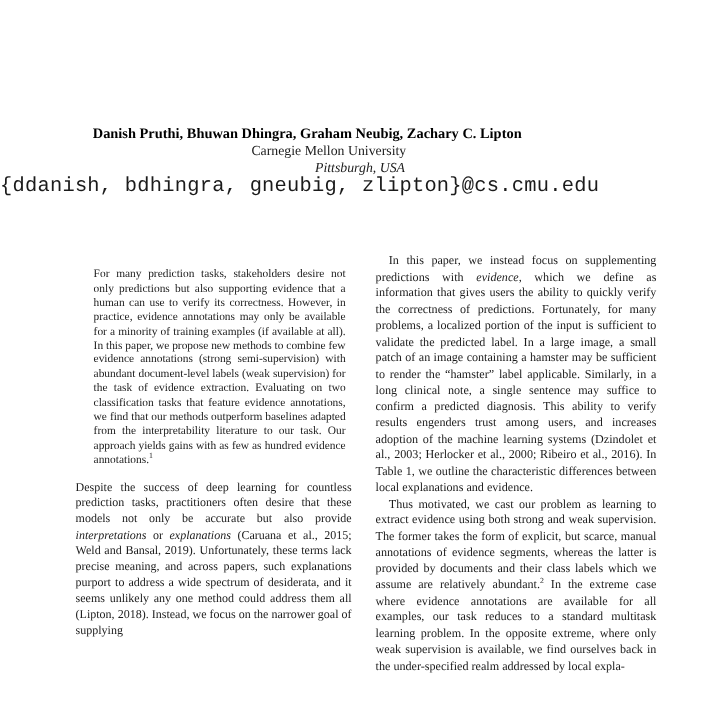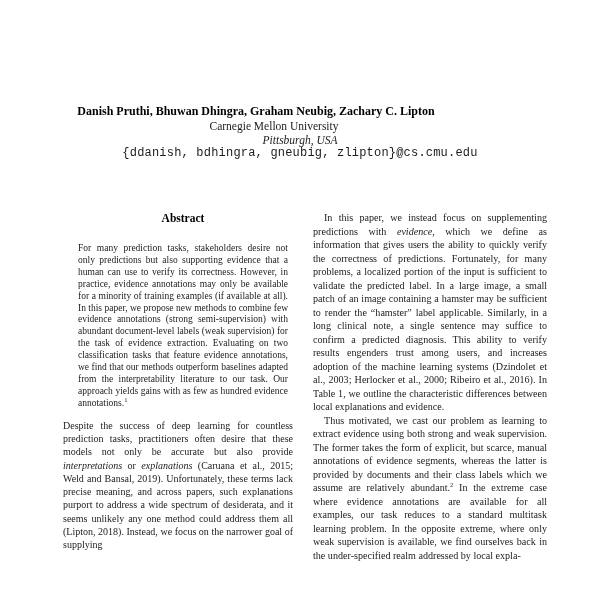--- a/index.html
+++ b/index.html
@@ -18,23 +18,23 @@
   }
   .authors {
     position: absolute; top: 104px; left: 0; width: 512px;
     text-align: center;
     font-size: 12px; font-weight: bold; color: #000;
   }
   .affil1 { position: absolute; top: 120px; left: 0; width: 548px; text-align: center; font-size: 11.5px; }
   .affil2 { position: absolute; top: 133.5px; left: 0; width: 600px; text-align: center; font-size: 11.5px; font-style: italic; }
   .emails {
     position: absolute; top: 146px; left: 0; width: 600px;
-    text-align: center;
+    text-align: left;
     font-family: "Liberation Mono", "DejaVu Sans Mono", monospace;
-    font-size: 12px; letter-spacing: 0.2px;
+    font-size: 17px; letter-spacing: 0.2px;
   }
   .col-left  { position: absolute; left: 63px;  top: 205px; width: 230px; }
   .col-right {
     position: absolute; left: 313px; top: 211px; width: 234px;
     font-size: 10.1px; line-height: 13.5px; text-align: justify;
   }
   .abstract-heading {
     margin: 7px 5px 0 15px;
     text-align: center;
     font-size: 11.5px; font-weight: bold; color: #000;
@@ -64,21 +64,20 @@
 
 <div class="page">
 
 
   <div class="authors">Danish Pruthi, Bhuwan Dhingra, Graham Neubig, Zachary C. Lipton</div>
   <div class="affil1">Carnegie Mellon University</div>
   <div class="affil2">Pittsburgh, USA</div>
   <div class="emails">{ddanish, bdhingra, gneubig, zlipton}@cs.cmu.edu</div>
 
   <div class="col-left">
-    <div class="abstract-heading">Abstract</div>
 
     <div class="abstract-body"><span>For many prediction tasks, stakeholders desire not only predictions but also supporting evidence that a human can use to verify its correctness. However, in practice, evidence annotations may only be available for a minority of training examples (if available at all). In this paper, we propose new methods to combine few evidence annotations (strong semi-supervision) with abundant document-level labels (weak supervision) for the task of evidence extraction. Evaluating on two classification tasks that feature evidence annotations, we find that our methods outperform baselines adapted from the interpretability literature to our task. Our approach yields gains with as few as hundred evidence annotations.</span><sup>1</sup></div>
 
 
     <p class="body-par"><span>Despite the success of deep learning for countless prediction tasks, practitioners often desire that these models not only be accurate but also provide </span><em>interpretations</em><span> or </span><em>explanations</em><span> (Caruana et al., 2015; Weld and Bansal, 2019). Unfortunately, these terms lack precise meaning, and across papers, such explanations purport to address a wide spectrum of desiderata, and it seems unlikely any one method could address them all (Lipton, 2018). Instead, we focus on the narrower goal of supplying</span></p>
   </div>
 
   <div class="col-right">
     <p><span>In this paper, we instead focus on supplementing predictions with </span><em>evidence</em><span>, which we define as information that gives users the ability to quickly verify the correctness of predictions. Fortunately, for many problems, a localized portion of the input is sufficient to validate the predicted label. In a large image, a small patch of an image containing a hamster may be sufficient to render the “hamster” label applicable. Similarly, in a long clinical note, a single sentence may suffice to confirm a predicted diagnosis. This ability to verify results engenders trust among users, and increases adoption of the machine learning systems (Dzindolet et al., 2003; Herlocker et al., 2000; Ribeiro et al., 2016). In Table 1, we outline the characteristic differences between local explanations and evidence.</span></p>
 

